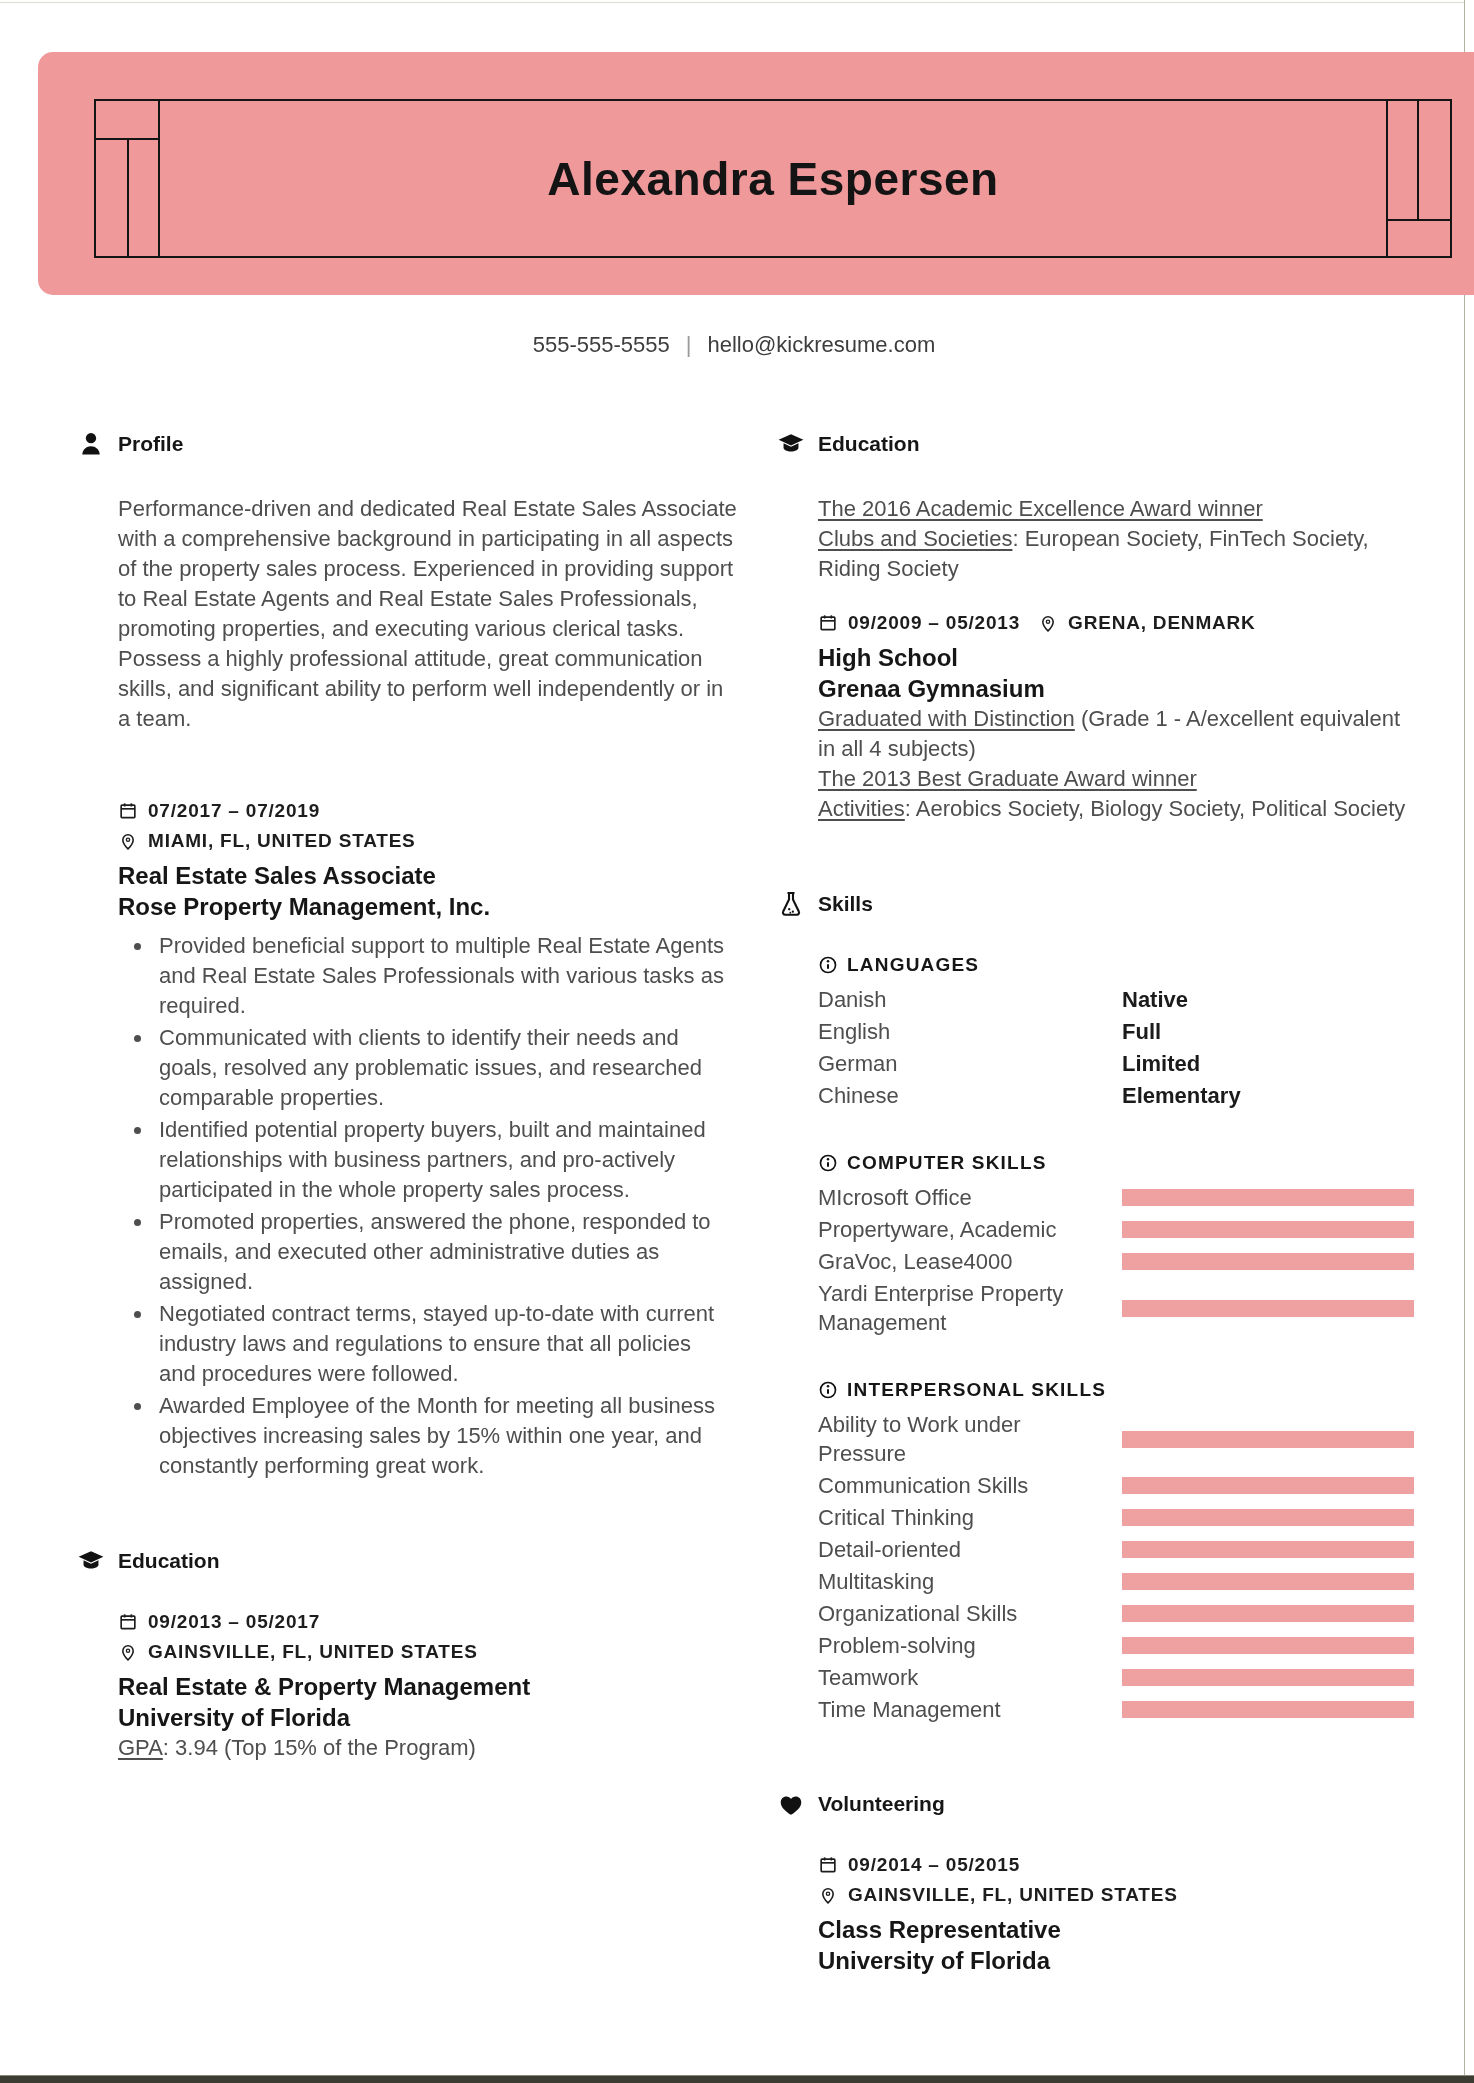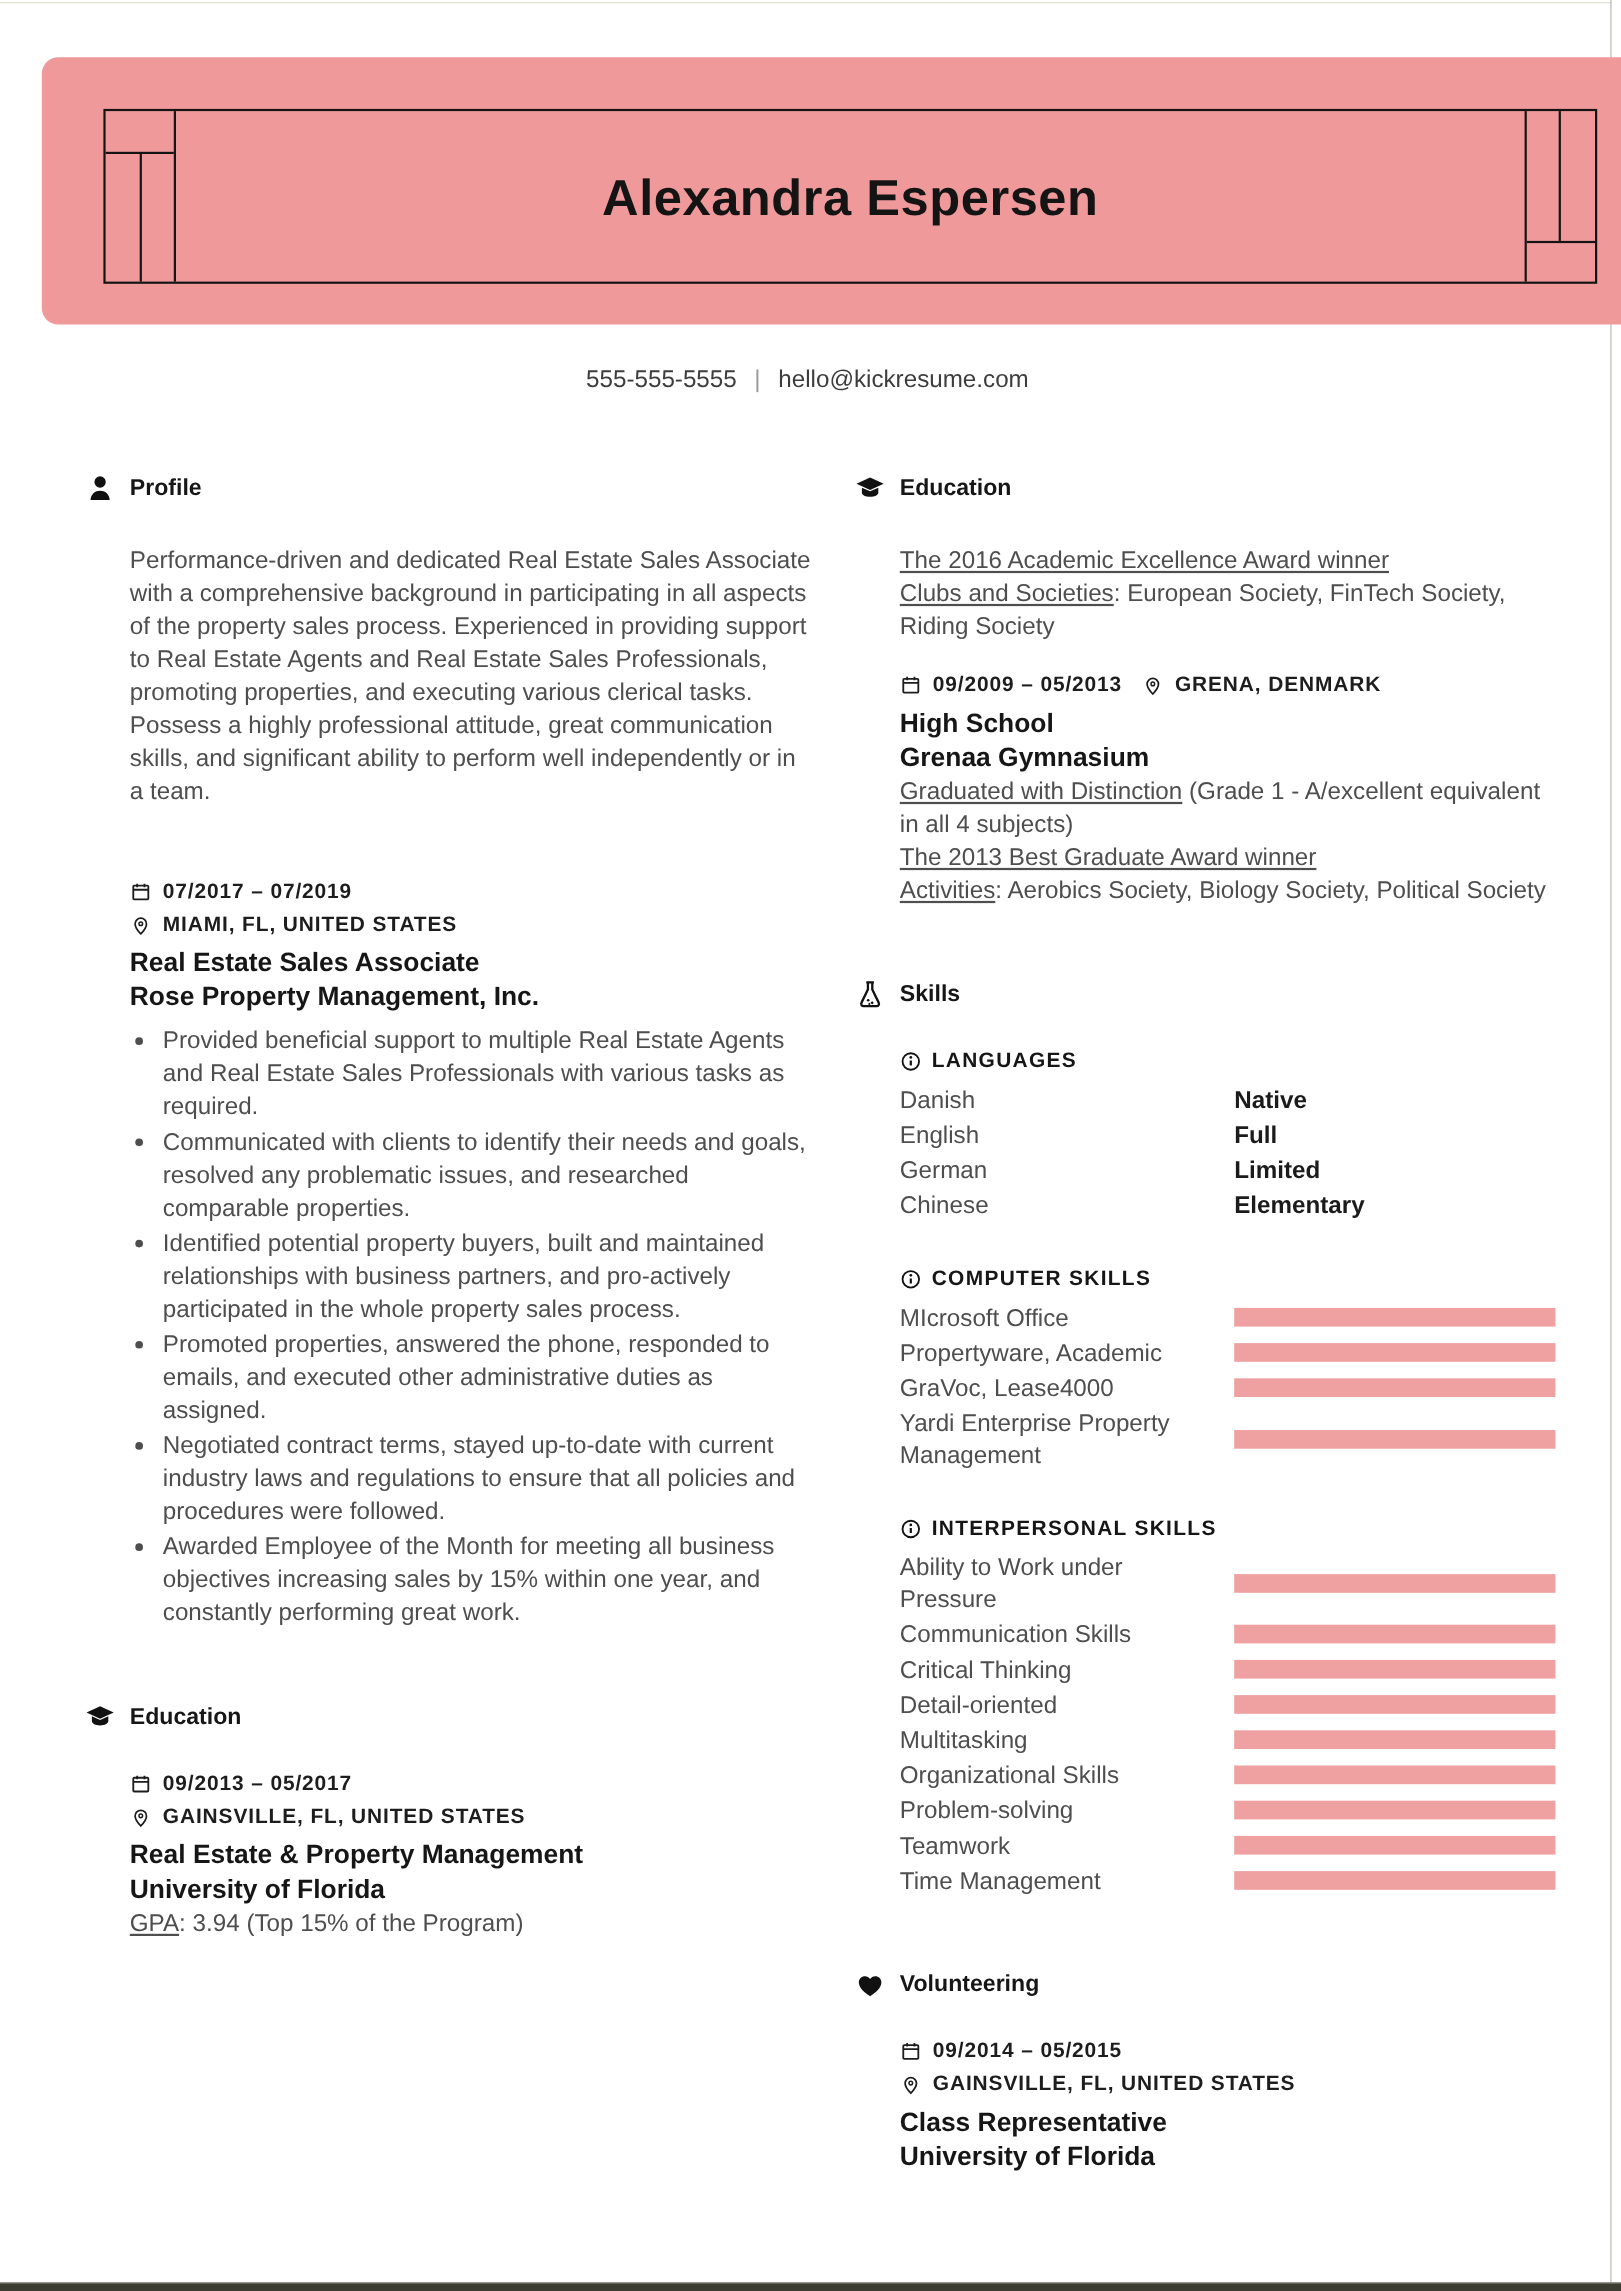--- a/index.html
+++ b/index.html
@@ -51,21 +51,21 @@
 
   .para{font-size:22px;line-height:30px;margin:0;}
 
   .meta{display:flex;align-items:center;gap:10px;font-size:19px;font-weight:bold;
     color:#1d1d1d;letter-spacing:.8px;margin-bottom:8px;}
   .meta .ic{display:inline-flex;color:#1d1d1d;}
   .meta .ic svg{width:20px;height:20px;}
   .meta-pair{display:flex;align-items:flex-start;gap:18px;}
   .job-title{font-size:24px;font-weight:bold;color:#161616;line-height:31px;}
 
-  ul.bullets{margin:9px 0 0;padding-left:25px;font-size:22px;line-height:30px;color:var(--body);}
+  ul.bullets{margin:9px 11px 0;padding-left:25px;font-size:22px;line-height:30px;color:var(--body);}
   ul.bullets li{padding-left:5px;margin-bottom:2px;}
 
   .detail{font-size:22px;line-height:30px;}
   .u{text-decoration:underline;text-underline-offset:3px;}
   .entry{margin-top:28px;}
 
   .subhead{display:flex;align-items:center;gap:9px;font-size:19px;font-weight:bold;
     letter-spacing:1.2px;color:var(--ink);margin-bottom:9px;}
   .subhead .ic{display:inline-flex;color:#111;}
   .subhead .ic svg{width:20px;height:20px;}

